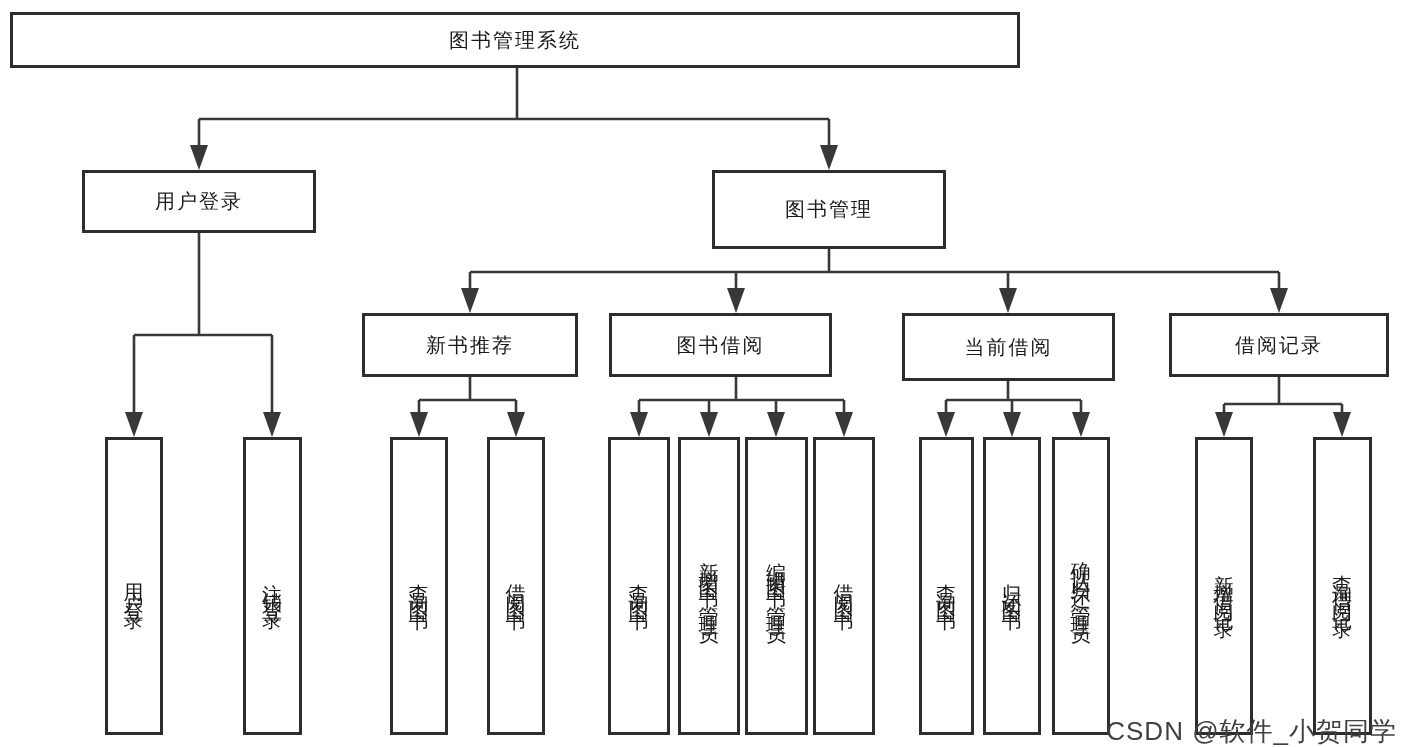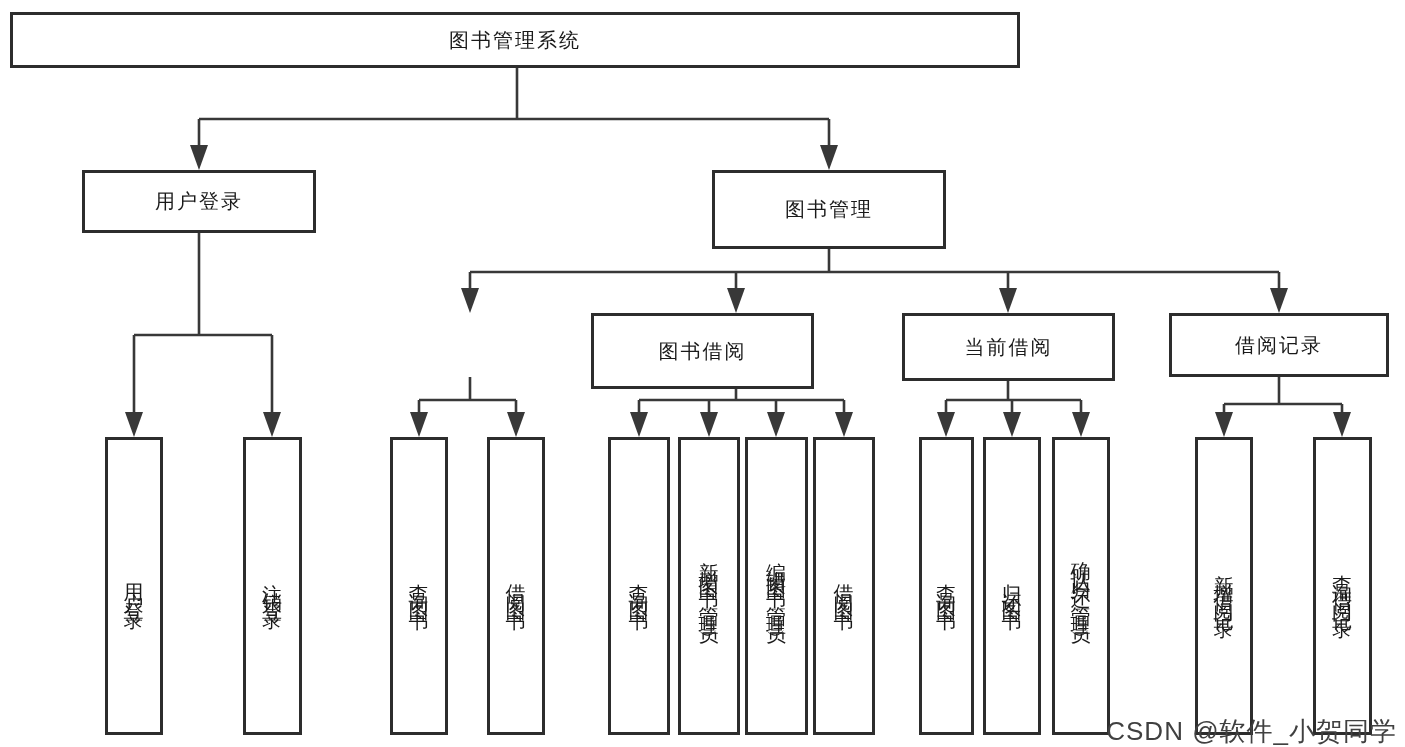--- a/index.html
+++ b/index.html
@@ -77,21 +77,24 @@
     <span class="h-label">图书管理系统</span>
   </div>
 
   <div class="node" style="left:82px;top:170px;width:234px;height:63px;">
     <span class="h-label">用户登录</span>
   </div>
   <div class="node" style="left:712px;top:170px;width:234px;height:79px;">
     <span class="h-label">图书管理</span>
   </div>
 
-  <div class="node" style="left:591px;top:313px;width:223px;height:76px;">
+  <div class="node" style="left:362px;top:313px;width:216px;height:64px;">
+    <span class="h-label">新书推荐</span>
+  </div>
+  <div class="node" style="left:609px;top:313px;width:223px;height:64px;">
     <span class="h-label">图书借阅</span>
   </div>
   <div class="node" style="left:902px;top:313px;width:213px;height:68px;">
     <span class="h-label">当前借阅</span>
   </div>
   <div class="node" style="left:1169px;top:313px;width:220px;height:64px;align-items:center;">
     <span class="h-label">借阅记录</span>
   </div>
 
   <div class="node" style="left:105px;top:437px;width:58px;height:298px;">

